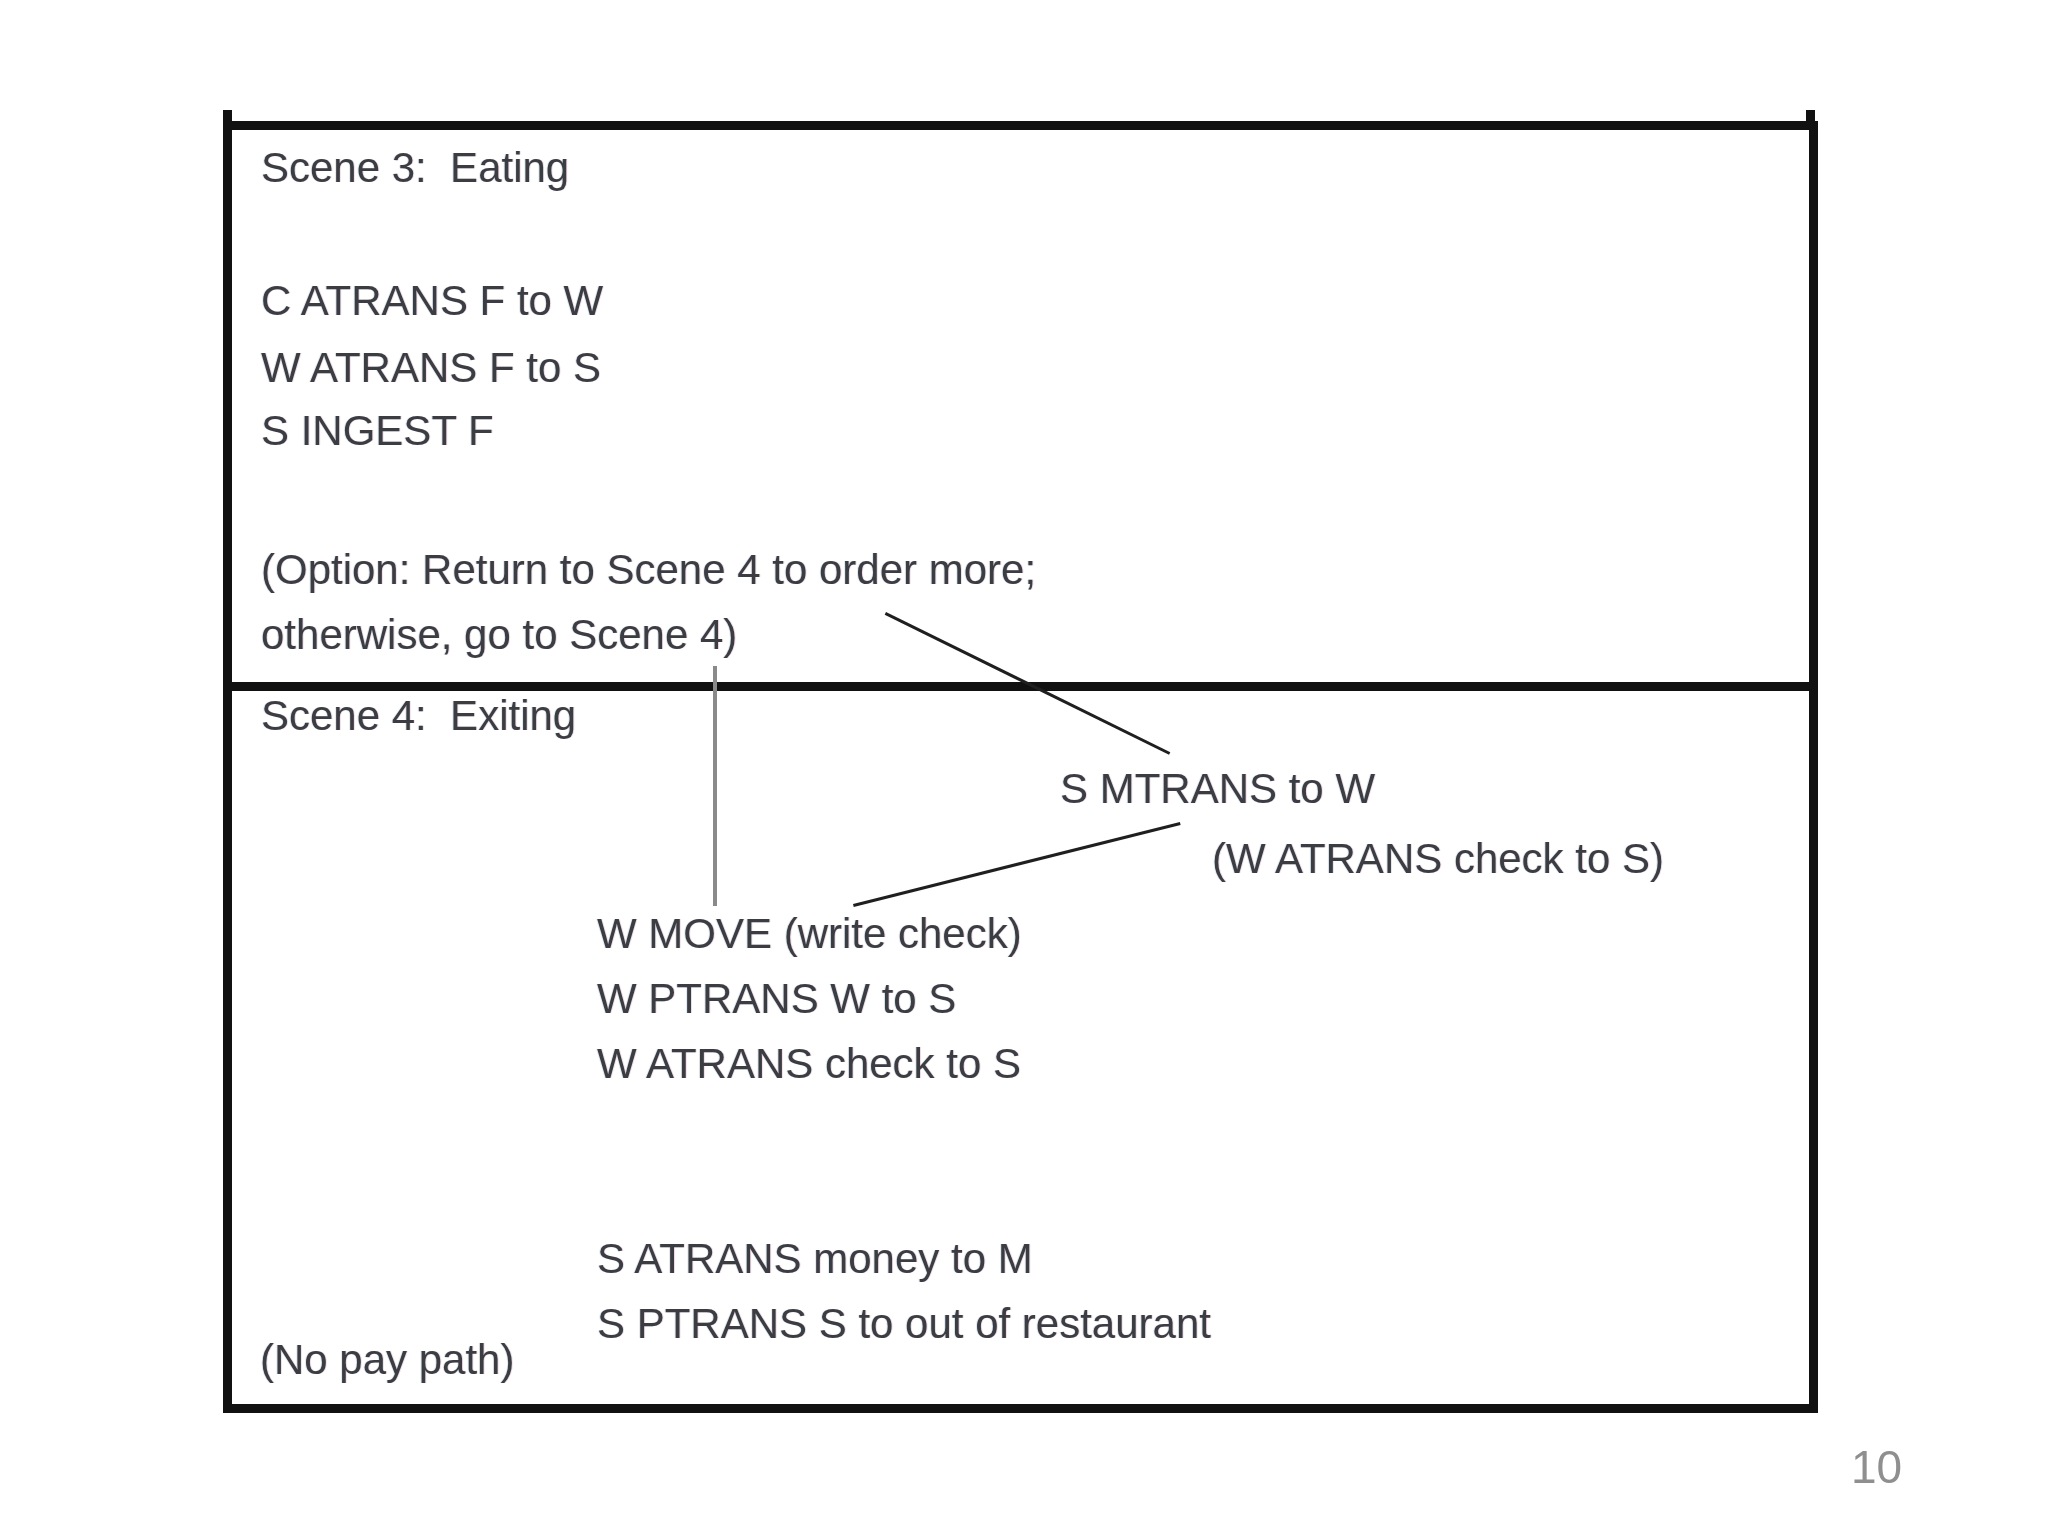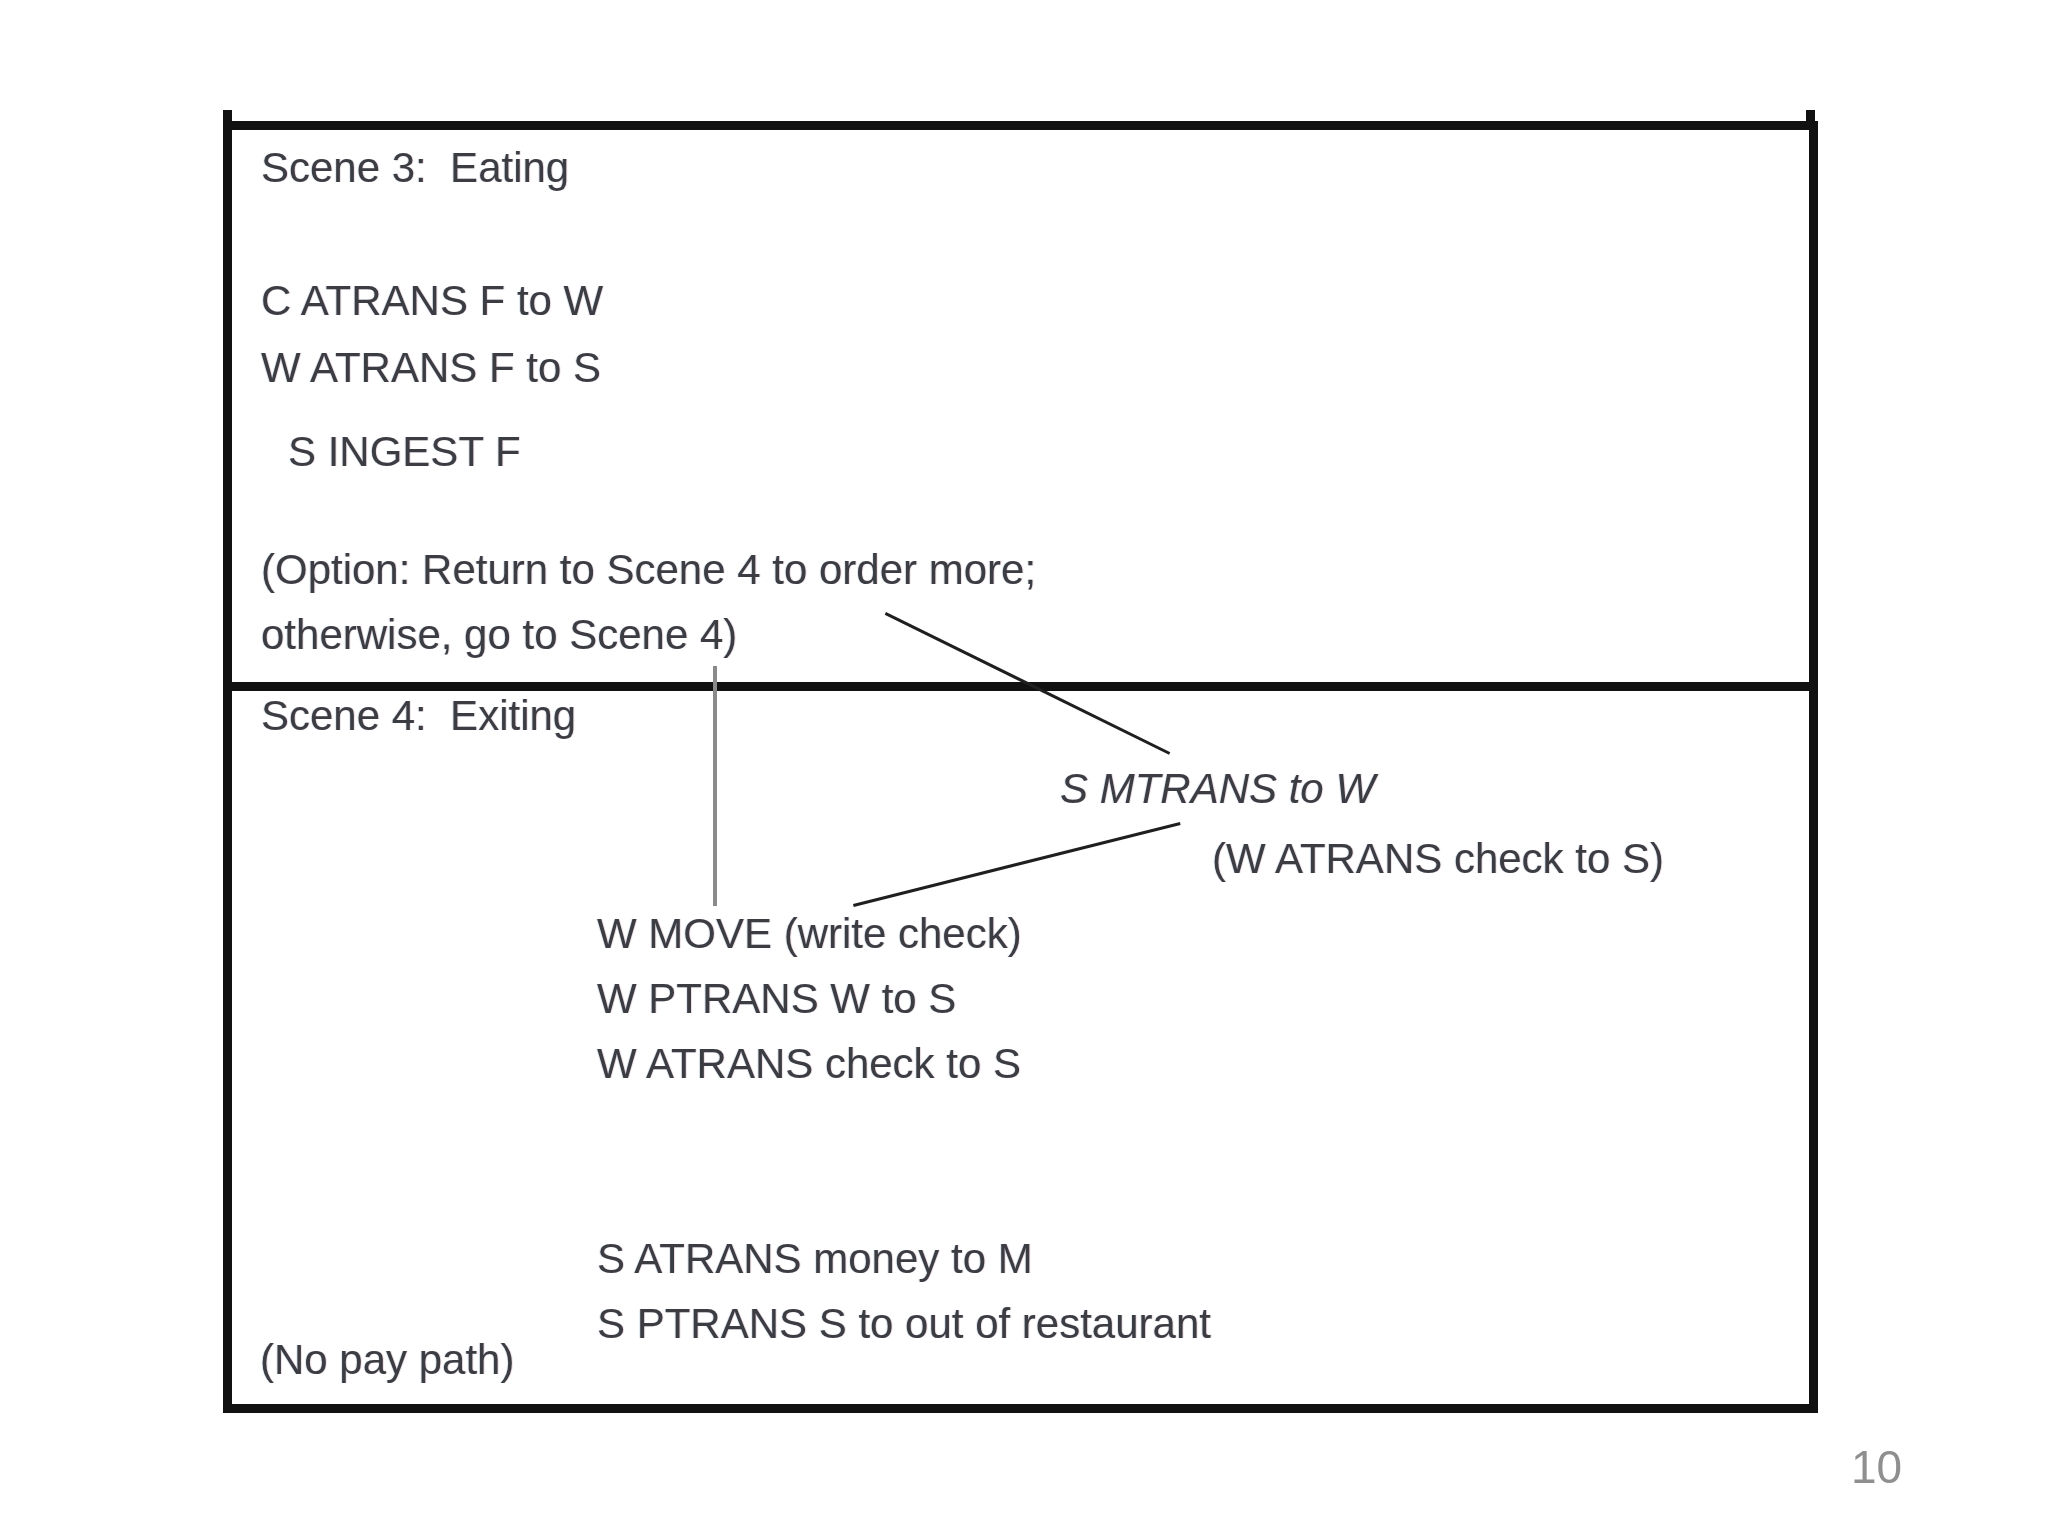--- a/index.html
+++ b/index.html
@@ -91,30 +91,30 @@
 <div class="page">
 
   <div class="frame"></div>
   <div class="tick tick-left"></div>
   <div class="tick tick-right"></div>
   <div class="divider"></div>
 
   <div class="t" style="left:261px; top:147px;">Scene 3:  Eating</div>
   <div class="t" style="left:261px; top:280px;">C ATRANS F to W</div>
   <div class="t" style="left:261px; top:347px;">W ATRANS F to S</div>
-  <div class="t" style="left:261px; top:431px;margin-left:27px;">S INGEST F</div>
+  <div class="t" style="left:261px; top:410px;">S INGEST F</div>
   <div class="t" style="left:261px; top:549px;">(Option: Return to Scene 4 to order more;</div>
   <div class="t" style="left:261px; top:614px;">otherwise, go to Scene 4)</div>
 
   <div class="vline"></div>
   <div class="diag diag1"></div>
   <div class="diag diag2"></div>
 
   <div class="t" style="left:261px; top:695px;">Scene 4:  Exiting</div>
-  <div class="t" style="left:1060px; top:768px;font-style:italic;">S MTRANS to W</div>
+  <div class="t" style="left:1060px; top:768px;">S MTRANS to W</div>
   <div class="t" style="left:1212px; top:838px;">(W ATRANS check to S)</div>
 
   <div class="t" style="left:597px; top:913px;">W MOVE (write check)</div>
   <div class="t" style="left:597px; top:1043px;">W ATRANS check to S</div>
   <div class="t" style="left:597px; top:978px;">W PTRANS W to S</div>
   <div class="t" style="left:597px; top:1238px;">S ATRANS money to M</div>
   <div class="t" style="left:597px; top:1303px;">S PTRANS S to out of restaurant</div>
 
   <div class="t" style="left:260px; top:1339px;">(No pay path)</div>
 

